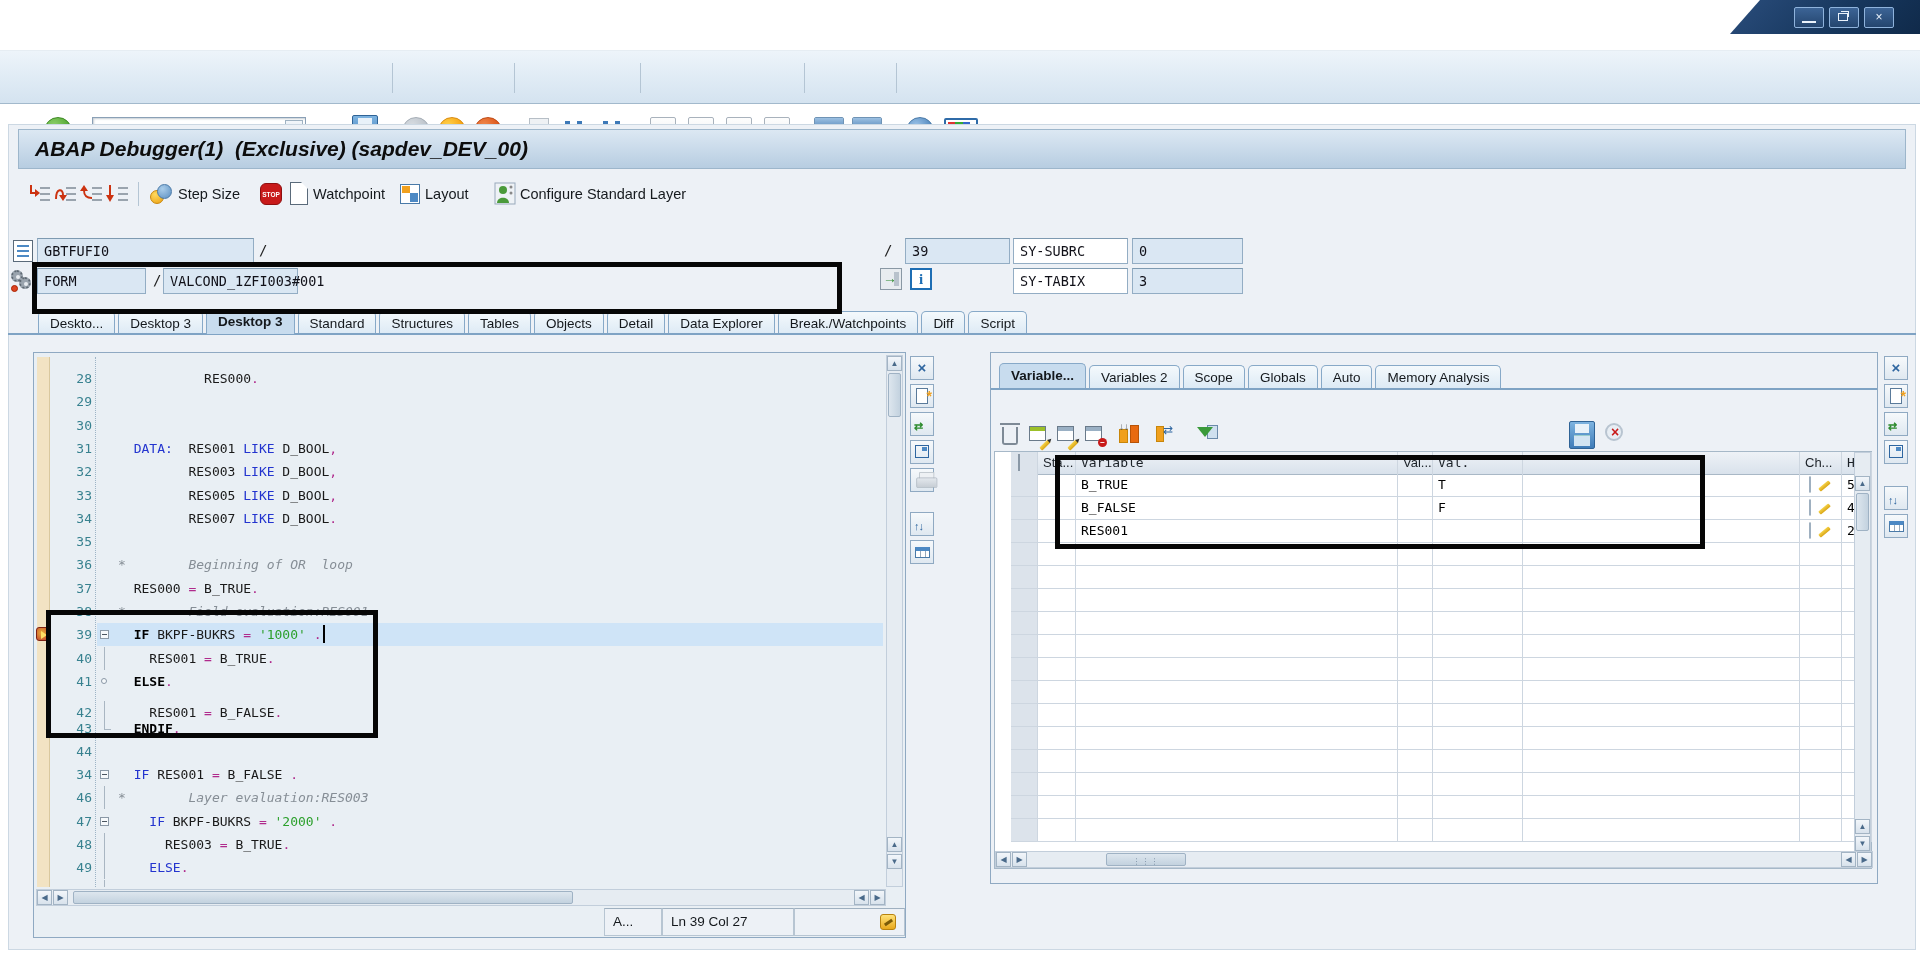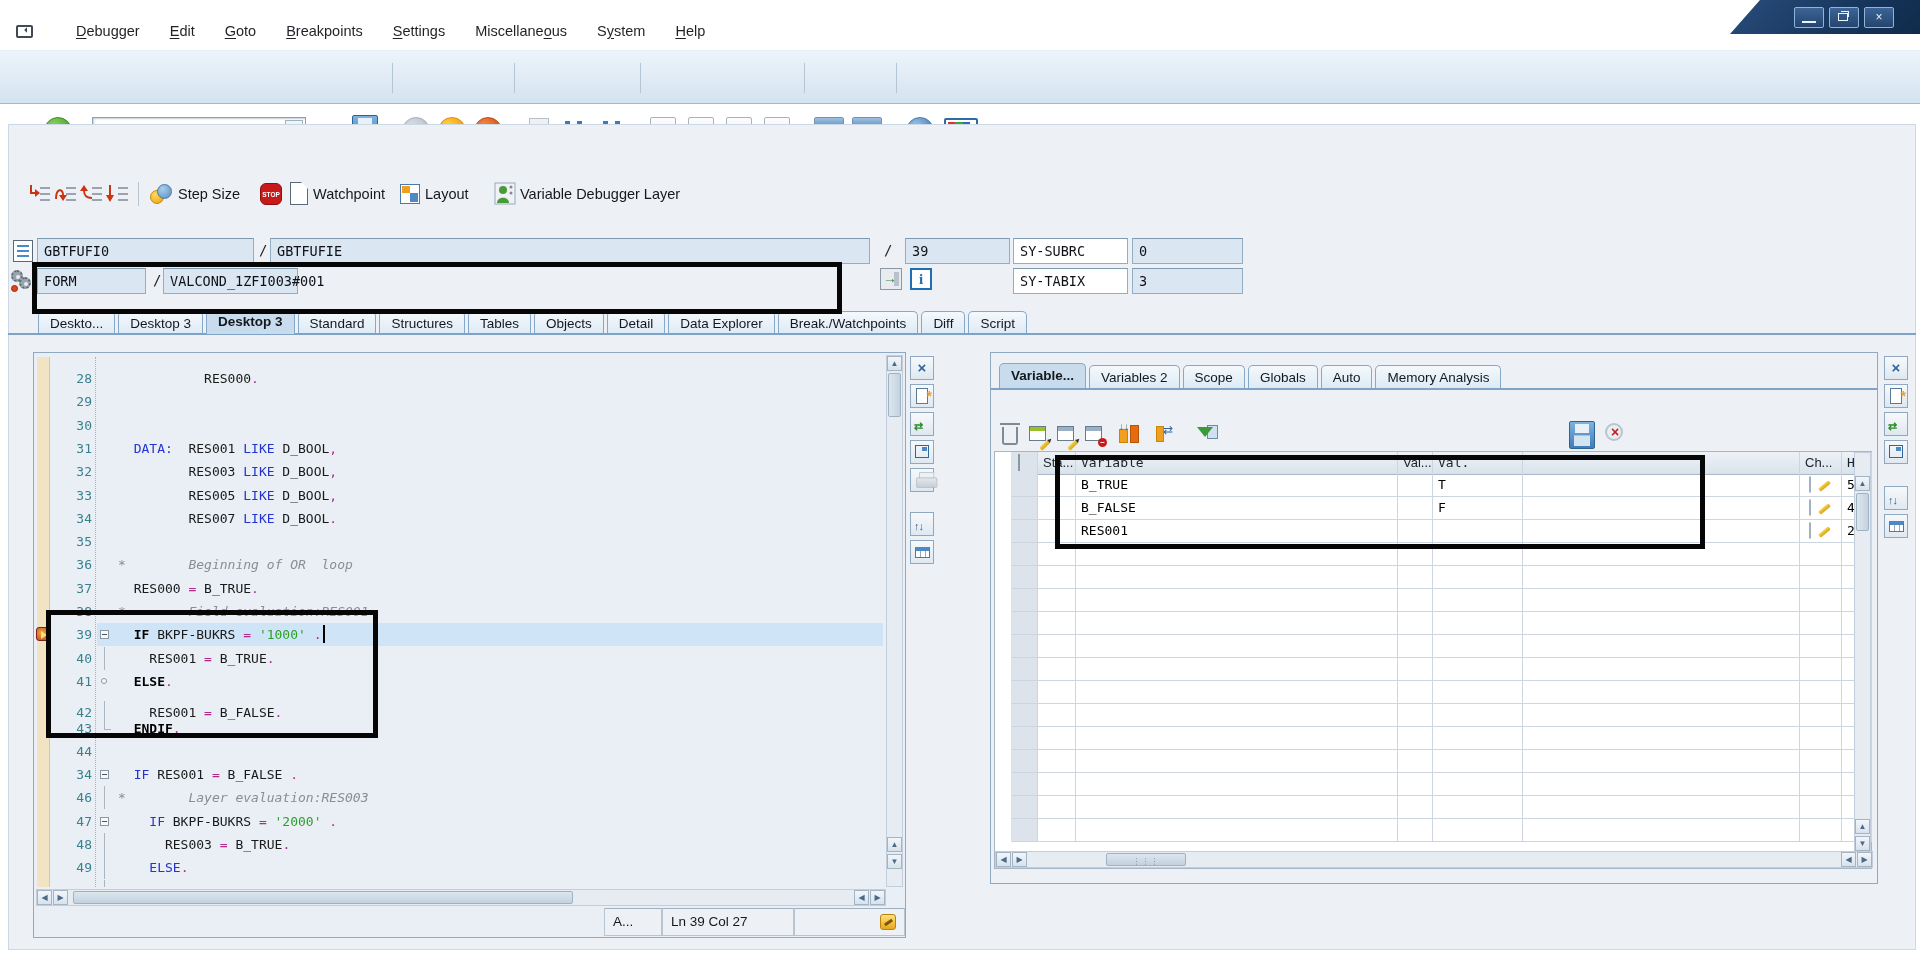--- a/index.html
+++ b/index.html
@@ -174,24 +174,20 @@
     <span class="wbtn">
         <span class="bar"></span>
       </span>
     <span class="wbtn">
         <span class="sq"></span>
         <span class="sq2"></span>
       </span>
     <span class="wbtn">×</span>
   </div>
 
-  <div id="menubar">
-    <span id="sapmenu-ico"></span>
-    <span id="menuitems"><span class="menuitem"><u>D</u>ebugger</span><span class="menuitem"><u>E</u>dit</span><span class="menuitem"><u>G</u>oto</span><span class="menuitem"><u>B</u>reakpoints</span><span class="menuitem"><u>S</u>ettings</span><span class="menuitem">Miscellane<u>o</u>us</span><span class="menuitem">S<u>y</u>stem</span><span class="menuitem"><u>H</u>elp</span></span>
-  </div>
 
   <div id="toolbar">
     <span class="circ c-green abs" style="left:44px;top:66px;">✓</span>
     <span id="cmdfield">
         <span id="cmdarrow">▼</span>
       </span>
     <span class="flatbtn" style="left:318px;top:70px;">«</span>
     <span class="floppy" style="left:352px;top:64px;"></span>
     <span class="tsep" style="left:392px;"></span>
     <span class="circ c-gray abs" style="left:402px;top:66px;font-size:13px;">«</span>
@@ -232,20 +228,21 @@
         <span class="mark" style="color:#2f66a0;">↗</span>
       </span>
     <span class="tsep" style="left:896px;"></span>
     <span class="circ c-blue abs" style="left:906px;top:66px;font-family:'Liberation Serif',serif;">?</span>
     <span class="monitor" style="left:944px;top:67px;">
         <span class="bars"></span>
       </span>
   </div>
 
   <div id="appbg"></div>
+  <div id="titlebar">ABAP Debugger(1)  (Exclusive) (sapdev_DEV_00)</div>
 
   <svg class="stepsvg" style="left:28px;" width="24" height="22">
       <g stroke="#9aa4ae" stroke-width="2">
         <line x1="12" y1="5" x2="22" y2="5"></line>
         <line x1="12" y1="11" x2="22" y2="11"></line>
         <line x1="12" y1="17" x2="22" y2="17"></line>
       </g>
       <path d="M3,2 L3,10 L8,10" fill="none" stroke="#cc3311" stroke-width="2"></path>
       <path d="M7,6 L12,10 L7,14 Z" fill="#cc3311"></path>
     </svg>
@@ -284,26 +281,25 @@
   <span class="dbglabel" style="left:313px;">Watchpoint</span>
   <span class="layoutico" style="left:400px;"></span>
   <span class="dbglabel" style="left:425px;">Layout</span>
   <svg class="abs" style="left:494px;top:182px;" width="22" height="23">
       <rect x="1" y="1" width="20" height="21" fill="#eef2f6" stroke="#9ab"></rect>
       <circle cx="9" cy="8" r="4" fill="#4a9a3a"></circle>
       <path d="M3,21 C3,14 15,14 15,21 Z" fill="#4a9a3a"></path>
       <circle cx="17" cy="5" r="1.5" fill="#888"></circle>
       <circle cx="17" cy="11" r="1.5" fill="#888"></circle>
     </svg>
-  <span class="dbglabel" style="left:520px;">Variable Debugger Layer</span>
+  <span class="dbglabel" style="left:520px;">Configure Standard Layer</span>
 
   <span class="rowico" id="ico-src" style="left:13px;top:240px;"></span>
   <span class="fld" style="left:37px;top:238px;width:217px;">GBTFUFI0</span>
   <span class="slash" style="left:259px;top:242px;">/</span>
-  <span class="fld" style="left:270px;top:238px;width:600px;">GBTFUFIE</span>
   <span class="slash" style="left:884px;top:242px;">/</span>
   <span class="fld" style="left:905px;top:238px;width:105px;">39</span>
   <span class="fld white" style="left:1013px;top:238px;width:115px;">SY-SUBRC</span>
   <span class="fld" style="left:1132px;top:238px;width:111px;">0</span>
 
   <span class="rowico" style="left:11px;top:270px;">
     <span class="gear" style="left:0;top:0;"></span>
       <span class="gear" style="left:8px;top:7px;"></span>
       <span class="reddot" style="left:0;bottom:0;"></span>
   </span>

